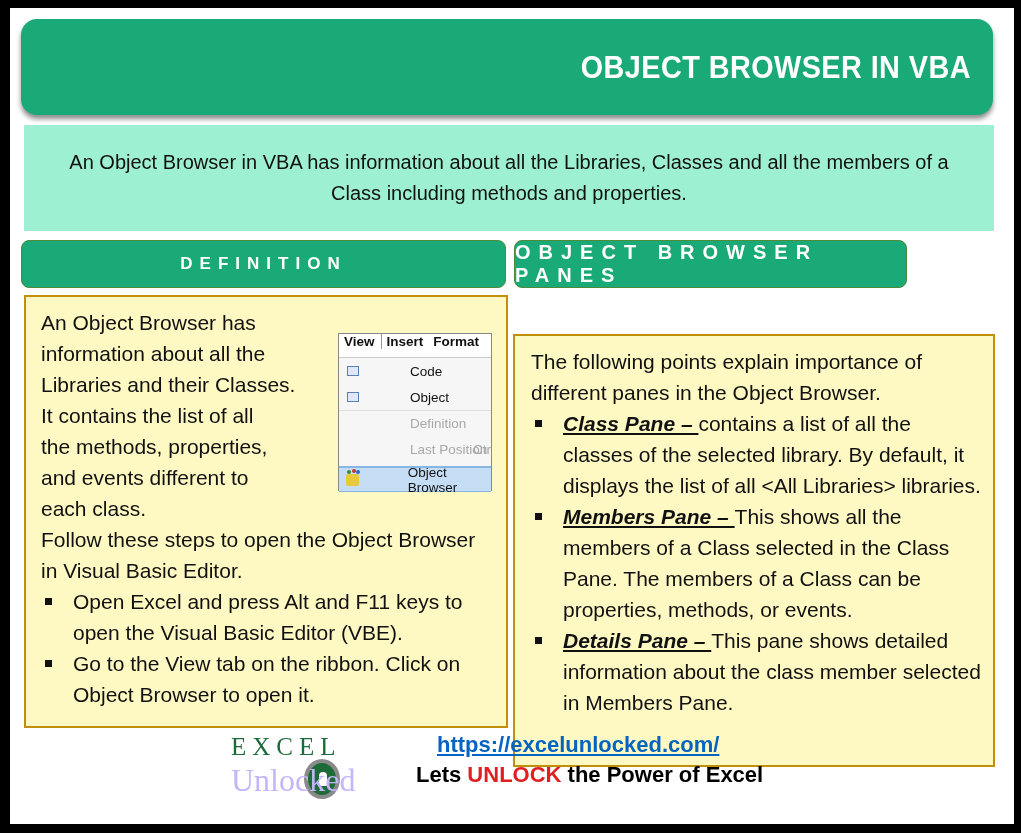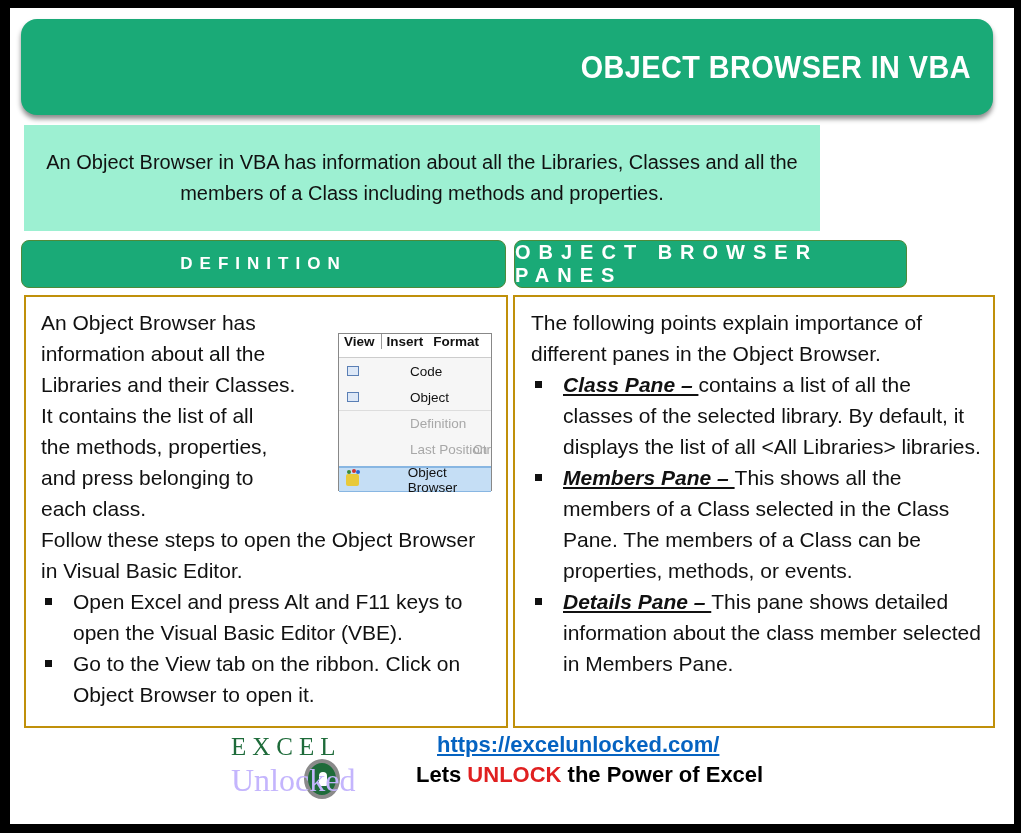--- a/index.html
+++ b/index.html
@@ -6,38 +6,38 @@
   html, body { width: 1021px; height: 833px; background: #000; overflow: hidden; }
   body { font-family: "Liberation Sans", sans-serif; position: relative; }
   .canvas { position: absolute; left: 10px; top: 8px; width: 1004px; height: 816px; background: #fff; }
   .title-bar {
     position: absolute; left: 21px; top: 19px; width: 972px; height: 96px;
     background: #1aaa77; border-radius: 16px; box-shadow: 0 4px 5px rgba(0,0,0,0.45);
     display: flex; align-items: center; justify-content: flex-end;
   }
   .title-bar span { color: #fff; font-weight: bold; font-size: 32px; letter-spacing: 0.5px; transform: scaleX(0.9); }
   .intro {
-    position: absolute; left: 24px; top: 125px; width: 796px; height: 106px;
+    position: absolute; left: 24px; top: 125px; width: 970px; height: 106px;
     background: #9df0d2; display: flex; align-items: center; justify-content: center; text-align: center;
   }
   .intro p { font-size: 20px; line-height: 31px; color: #111; width: 880px; }
   .hdr {
     position: absolute; top: 240px; height: 48px; background: #1aaa77; border: 1px solid #4f8a3a;
     border-radius: 8px; display: flex; align-items: center; justify-content: center;
   }
   .hdr span { color: #fff; font-weight: bold; font-size: 17px; letter-spacing: 7px; }
   .hdr.left { left: 21px; width: 485px; }
   .hdr.right { left: 514px; width: 393px; }
   .hdr.right span { font-size: 20px; letter-spacing: 8px; }
   .panel {
-    position: absolute; top: 295px; height: 433px; border: 2px solid #c0900a; background: #ffffff;
+    position: absolute; top: 295px; height: 433px; border: 2px solid #c0900a; background: #fef9c3;
     font-size: 21px; line-height: 31px; color: #111;
   }
   .panel.left { left: 24px; width: 484px; padding: 10px 14px 0 15px; }
-  .panel.right { left: 513px; width: 482px; padding: 10px 10px 0 16px; }
+  .panel.right { left: 513px; width: 482px; padding: 10px 10px 0 16px; margin-top: 39px; }
   .def-text { width: 280px; }
   .bullets { list-style: none; }
   .bullets li { position: relative; padding-left: 32px; }
   .bullets li::before { content: ""; position: absolute; left: 4px; top: 12px; width: 7px; height: 7px; background: #111; }
   .term { font-weight: bold; font-style: italic; text-decoration: underline; }
   .menu {
     position: absolute; left: 338px; top: 333px; width: 154px; height: 158px;
     border: 1px solid #888; background: #f6f6f6; font-size: 13.5px; color: #111;
   }
   .menu-bar { height: 24px; display: flex; align-items: flex-start; border-bottom: 1px solid #ccc; background: #fff; font-weight: bold; }
@@ -81,21 +81,21 @@
   <span>OBJECT BROWSER PANES</span>
 </div>
 
 <div class="panel left">
   <div class="def-text">
     <div>An Object Browser has</div>
     <div>information about all the</div>
     <div>Libraries and their Classes.</div>
     <div>It contains the list of all</div>
     <div>the methods, properties,</div>
-    <div>and press belonging to</div>
+    <div>and events different to</div>
     <div>each class.</div>
   </div>
   <p>Follow these steps to open the Object Browser in Visual Basic Editor.</p>
   <ul class="bullets">
     <li>Open Excel and press Alt and F11 keys to open the Visual Basic Editor (VBE).</li>
     <li>Go to the View tab on the ribbon. Click on Object Browser to open it.</li>
   </ul>
 </div>
 
 <div class="menu">

